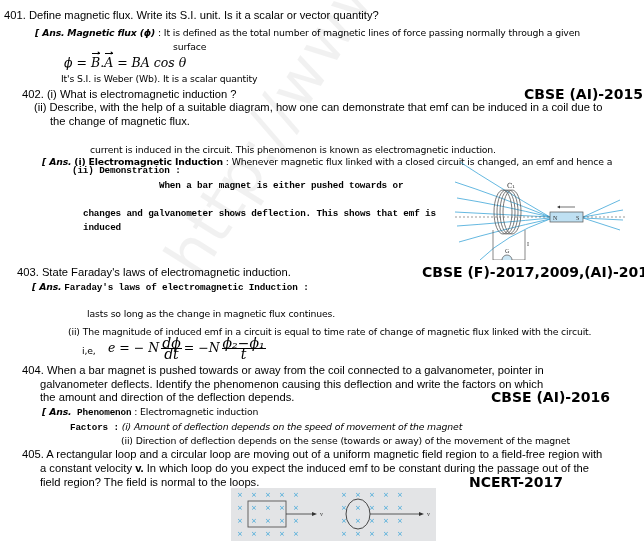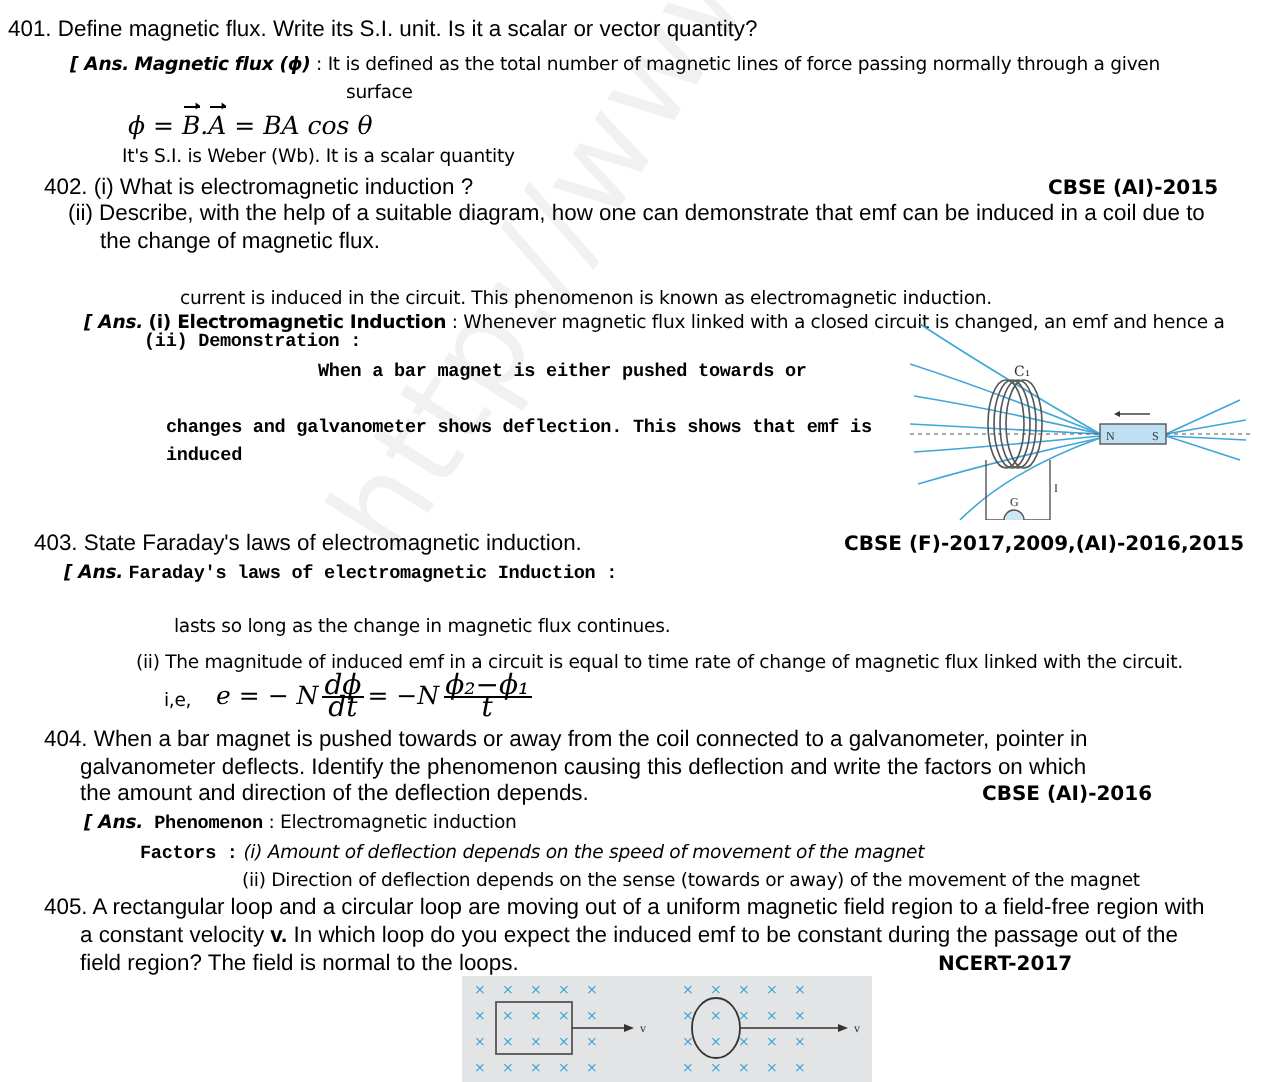--- a/index.html
+++ b/index.html
@@ -2,21 +2,21 @@
 <html><head>
 <meta charset="utf-8">
 <style>
   html, body { margin:0; padding:0; background:#ffffff; }
   body { width:644px; height:541px; position:relative; overflow:hidden; color:#000; }
   .pg { position:absolute; left:0; top:0; width:644px; height:541px; }
   .t { position:absolute; white-space:nowrap; font-family:"Liberation Sans", sans-serif; font-size:11.2px; line-height:13px; }
   .c { font-family:"DejaVu Sans", sans-serif; font-size:9.3px; line-height:12px; letter-spacing:-0.15px; }
   .ci { font-style:italic; font-weight:bold; }
   .b { font-weight:bold;font-family:Liberation Mono, monospace; }
-  .src { position:absolute; white-space:nowrap; font-family:"DejaVu Sans", sans-serif; font-weight:bold; font-size:10px; line-height:13px; }
+  .src { position:absolute; white-space:nowrap; font-family:"DejaVu Sans", sans-serif; font-weight:bold; font-size:14px; line-height:13px; }
   .math { position:absolute; white-space:nowrap; font-family:"DejaVu Serif", serif; font-style:italic; font-size:12.5px; }
   .frac { display:inline-block; vertical-align:middle; text-align:center; font-size:14px; line-height:10px; margin:0 2px; }
   .frac .n { display:block; border-bottom:0.8px solid #000; padding:0 1px; }
   .frac .d { display:block; }
   .ov { position:relative; display:inline-block; }
   .ov::before { content:""; position:absolute; left:1px; right:0; top:-2px; border-top:1px solid #000; }
   .ov::after { content:""; position:absolute; right:-1px; top:-5px; border-left:4px solid #000; border-top:3px solid transparent; border-bottom:3px solid transparent; transform:scale(0.6); }
   .watermark { position:absolute; left:150px; top:250px; font-family:"DejaVu Sans", sans-serif; font-size:62px; color:rgba(0,0,0,0.055); transform:rotate(-58deg); transform-origin:left top; white-space:nowrap; pointer-events:none; letter-spacing:1px; }
   .fig1 { position:absolute; left:455px; top:160px; width:170px; height:100px; }
   .fig2 { position:absolute; left:231px; top:488px; width:205px; height:53px; background:#e3e4e6; }

